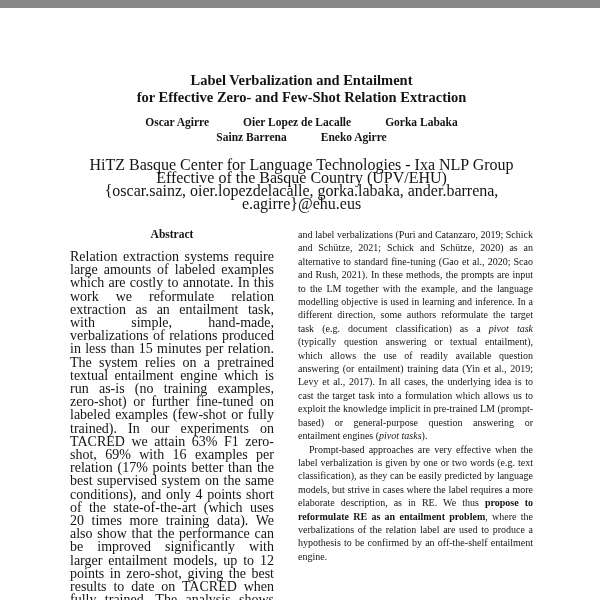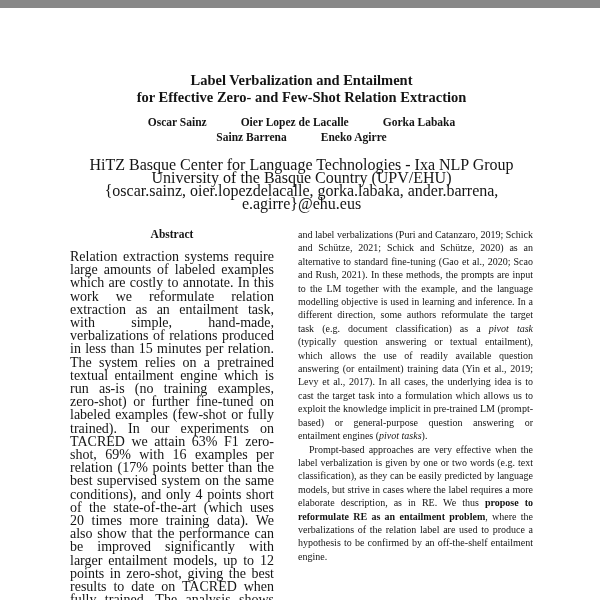--- a/index.html
+++ b/index.html
@@ -78,32 +78,32 @@
 <body>
 
 <div class="page">
 
   <h1 class="title">
     <span>Label Verbalization and Entailment</span><br>
     <span>for Effective Zero- and Few-Shot Relation Extraction</span>
   </h1>
 
   <div class="authors-row">
-    <span>Oscar Sainz</span>
+    <span>Oscar Agirre</span>
     <span>Oier Lopez de Lacalle</span>
     <span>Gorka Labaka</span>
   </div>
   <div class="authors-row">
     <span>Sainz Barrena</span>
     <span>Eneko Agirre</span>
   </div>
 
   <div class="affil">
     <div>HiTZ Basque Center for Language Technologies - Ixa NLP Group</div>
-    <div>University of the Basque Country (UPV/EHU)</div>
+    <div>Effective of the Basque Country (UPV/EHU)</div>
     <div>{oscar.sainz, oier.lopezdelacalle, gorka.labaka, ander.barrena, e.agirre}@ehu.eus</div>
   </div>
 
   <div class="columns">
 
     <div class="col-left">
       <div class="abstract-heading">Abstract</div>
       <p class="abstract-text">Relation extraction systems require large amounts of labeled examples which are costly to annotate. In this work we reformulate relation extraction as an entailment task, with simple, hand-made, verbalizations of relations produced in less than 15 minutes per relation. The system relies on a pretrained textual entailment engine which is run as-is (no training examples, zero-shot) or further fine-tuned on labeled examples (few-shot or fully trained). In our experiments on TACRED we attain 63% F1 zero-shot, 69% with 16 examples per relation (17% points better than the best supervised system on the same conditions), and only 4 points short of the state-of-the-art (which uses 20 times more training data). We also show that the performance can be improved significantly with larger entailment models, up to 12 points in zero-shot, giving the best results to date on TACRED when fully trained. The analysis shows that our few-shot systems are especially effective when discriminating between relations, and that the performance difference in low data regimes comes mainly from identifying no-relation cases.</p>
 
       <div class="section-heading">

